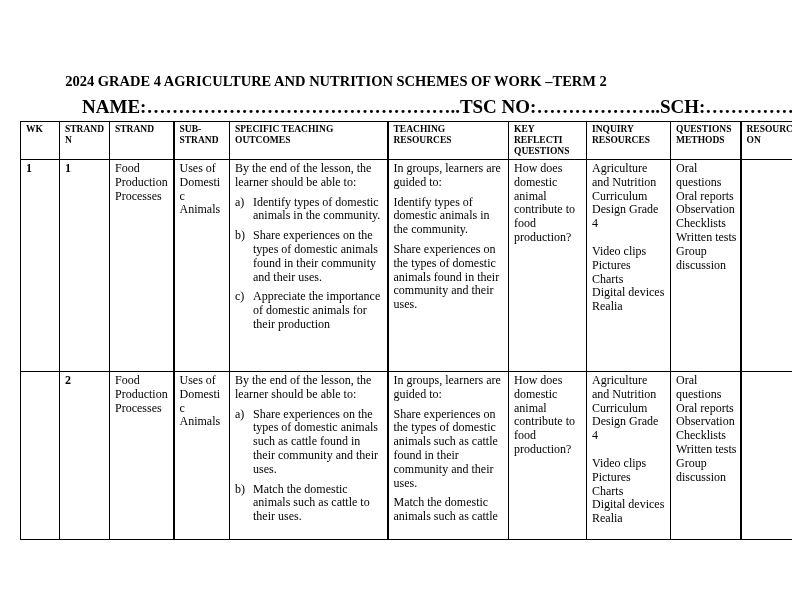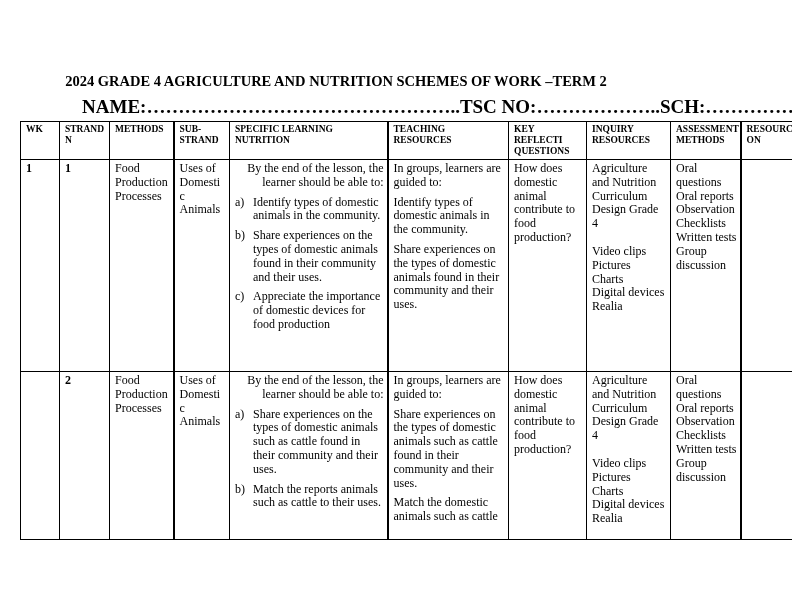--- a/index.html
+++ b/index.html
@@ -8,21 +8,21 @@
   .title { position:absolute; top:73px; left:0; width:672px; text-align:center;
            font-weight:bold; font-size:14.5px; letter-spacing:0; }
   .namerow { position:absolute; top:96px; left:82px; font-weight:bold; font-size:19px; white-space:nowrap; }
   table.sow { position:absolute; top:121px; left:20px; width:784px; border-collapse:collapse; table-layout:fixed; }
   table.sow td, table.sow th { border:1px solid #000; vertical-align:top; padding:2px 3px 2px 5px; }
   table.sow th { font-size:9.5px; font-weight:bold; text-align:left; line-height:11px; height:29px; padding-top:2px; }
   table.sow td { font-size:12px; line-height:13.8px; }
   .thick-l { border-left:2.5px solid #000 !important; }
   .row-sep td { border-top:2px solid #000; }
   .bold { font-weight:bold; }
-  .intro { margin:0 0 6px 0;text-align:right; }
+  .intro { margin:0 0 6px 0; }
   .olist { margin:0; padding:0; list-style:none; }
   .olist li { display:flex; margin-bottom:6px; }
   .olist li .mk { width:18px; flex:0 0 18px; }
   .olist li .tx { flex:1; }
   .para { margin:0 0 6px 0; }
   .res-gap { height:14px; }
   .r1 td { height:207px; }
   .r2 td { height:163px; }
 </style>
 </head>
@@ -41,27 +41,27 @@
       <col style="width:121px">
       <col style="width:78px">
       <col style="width:84px">
     <col style="width:70px">
       <col style="width:64px">
   </colgroup>
   <thead>
     <tr>
       <th>WK</th>
       <th>STRAND N</th>
-      <th>METHODS</th>
+      <th>STRAND</th>
       <th class="thick-l">SUB-STRAND</th>
-      <th>SPECIFIC LEARNING NUTRITION</th>
+      <th>SPECIFIC TEACHING OUTCOMES</th>
       <th class="thick-l">TEACHING RESOURCES</th>
       <th>KEY REFLECTI QUESTIONS</th>
       <th>INQUIRY RESOURCES</th>
-      <th>ASSESSMENT METHODS</th>
+      <th>QUESTIONS METHODS</th>
       <th class="thick-l">RESOURCES ON</th>
     </tr>
   </thead>
   <tbody>
     <tr class="r1">
       <td class="bold">1</td>
       <td class="bold">1</td>
       <td>Food Production Processes</td>
       <td class="thick-l">Uses of Domesti c Animals</td>
       <td>
@@ -70,21 +70,21 @@
           <li>
               <span class="mk">a)</span>
               <span class="tx">Identify types of domestic animals in the community.</span>
             </li>
           <li>
               <span class="mk">b)</span>
               <span class="tx">Share experiences on the types of domestic animals found in their community and their uses.</span>
             </li>
           <li>
               <span class="mk">c)</span>
-              <span class="tx">Appreciate the importance of domestic devices for food production</span>
+              <span class="tx">Appreciate the importance of domestic animals for their production</span>
             </li>
         </ul>
       </td>
       <td class="thick-l">
         <p class="para">In groups, learners are guided to:</p>
         <p class="para">Identify types of domestic animals in the community.</p>
         <p class="para">Share experiences on the types of domestic animals found in their community and their uses.</p>
       </td>
       <td>How does domestic animal contribute to food production?</td>
       <td>
@@ -114,21 +114,21 @@
       <td class="thick-l">Uses of Domesti c Animals</td>
       <td>
         <p class="intro">By the end of the lesson, the learner should be able to:</p>
         <ul class="olist">
           <li>
               <span class="mk">a)</span>
               <span class="tx">Share experiences on the types of domestic animals such as cattle found in their community and their uses.</span>
             </li>
           <li>
               <span class="mk">b)</span>
-              <span class="tx">Match the reports animals such as cattle to their uses.</span>
+              <span class="tx">Match the domestic animals such as cattle to their uses.</span>
             </li>
         </ul>
       </td>
       <td class="thick-l">
         <p class="para">In groups, learners are guided to:</p>
         <p class="para">Share experiences on the types of domestic animals such as cattle found in their community and their uses.</p>
         <p class="para">Match the domestic animals such as cattle</p>
       </td>
       <td>How does domestic animal contribute to food production?</td>
       <td>

